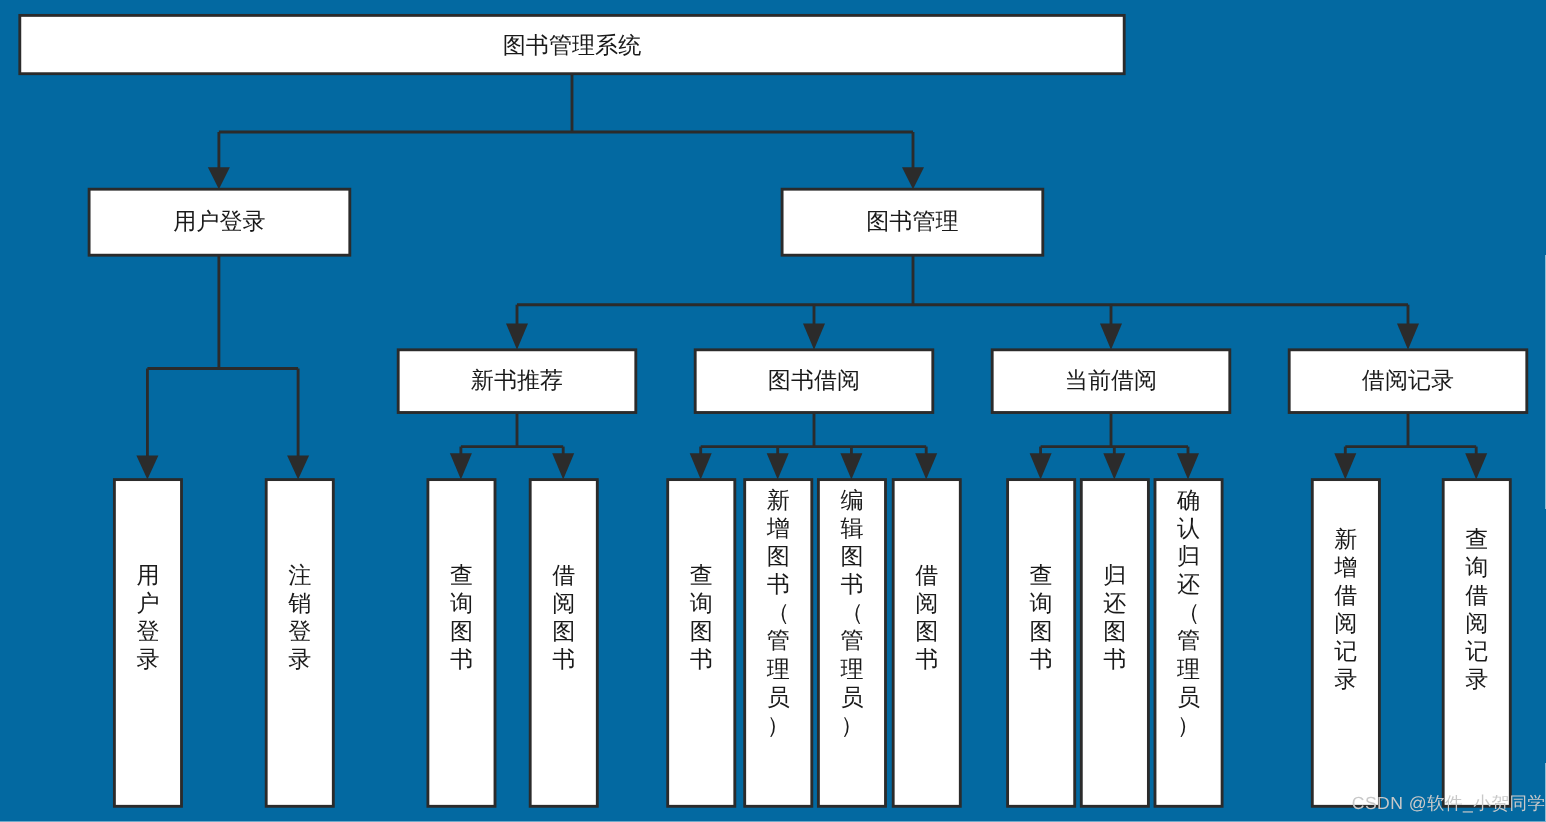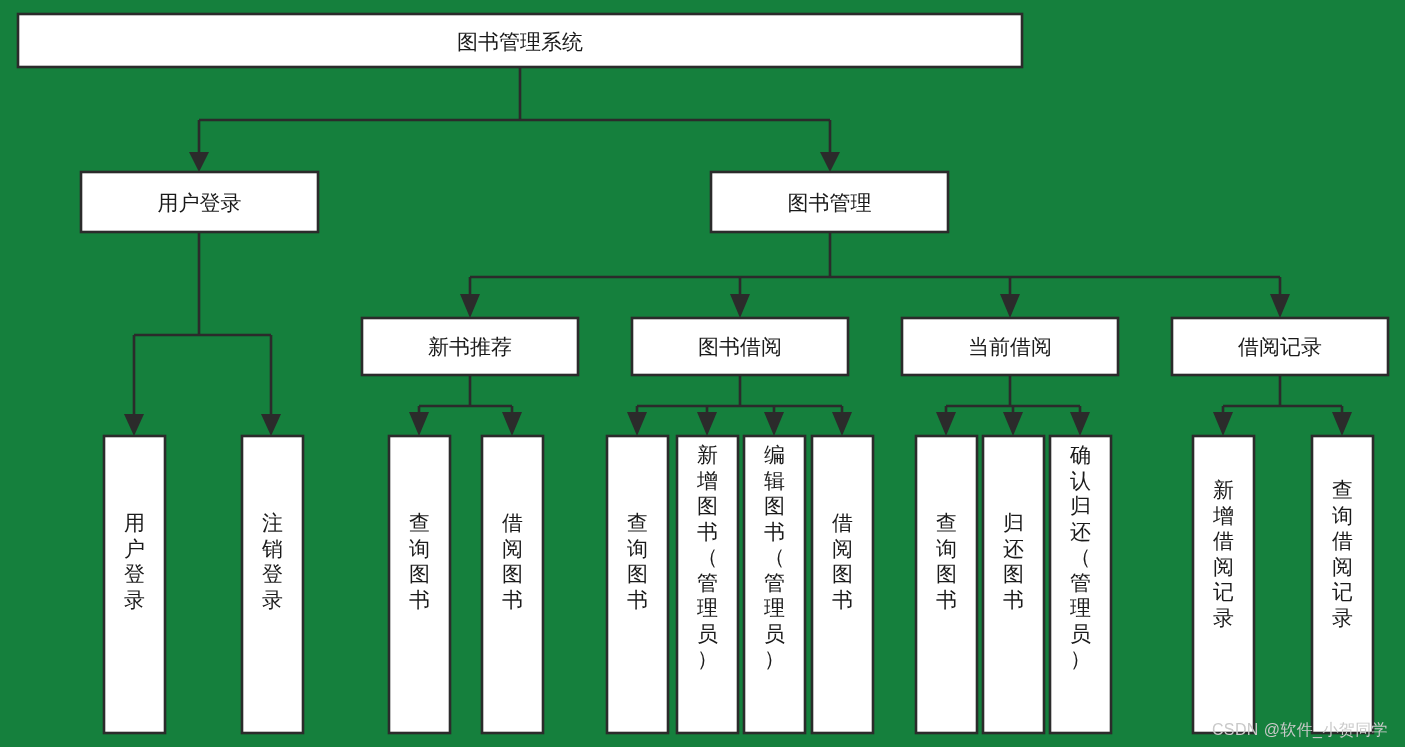--- a/index.html
+++ b/index.html
@@ -8,21 +8,21 @@
     padding: 0;
     background: #ffffff;
   }
   body {
     font-family: "Liberation Sans", "DejaVu Sans", sans-serif;
   }
   #diagram-root {
     position: relative;
     width: 1405px;
     height: 747px;
-    background: #15803d;
+    background: #0369a1;
     overflow: hidden;
   }
   svg#tree-svg {
     position: absolute;
     top: 0;
     left: 0;
     width: 1405px;
     height: 747px;
     display: block;
   }
@@ -49,21 +49,21 @@
     dominant-baseline: central;
   }
   .node-label-vertical {
     fill: #1a1a1a;
     font-family: "Liberation Sans", "DejaVu Sans", sans-serif;
     font-size: 21px;
     text-anchor: middle;
   }
   .watermark-text {
     position: absolute;
-    right: 17px;
+    right: 0;
     bottom: 6px;
     color: #c9c9c9;
     font-size: 16px;
     font-family: "Liberation Sans", "DejaVu Sans", sans-serif;
     letter-spacing: 0.4px;
     white-space: nowrap;
     user-select: none;
   }
 </style>
 </head>

